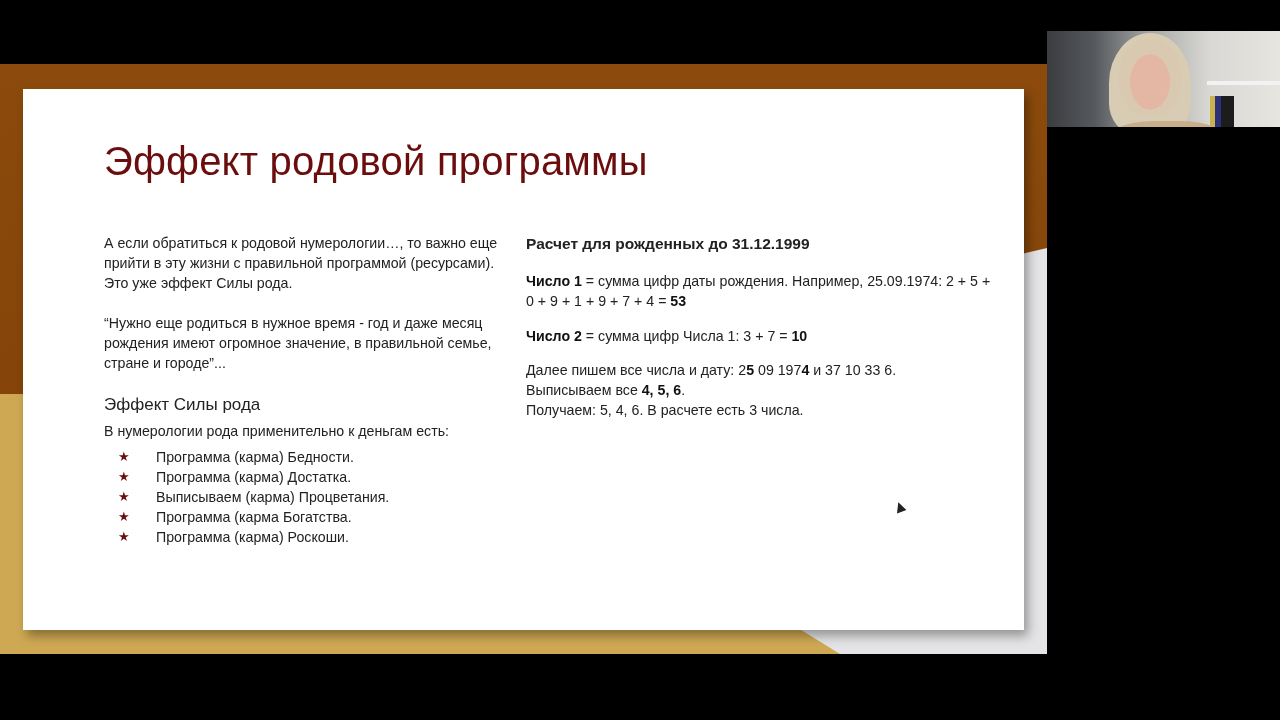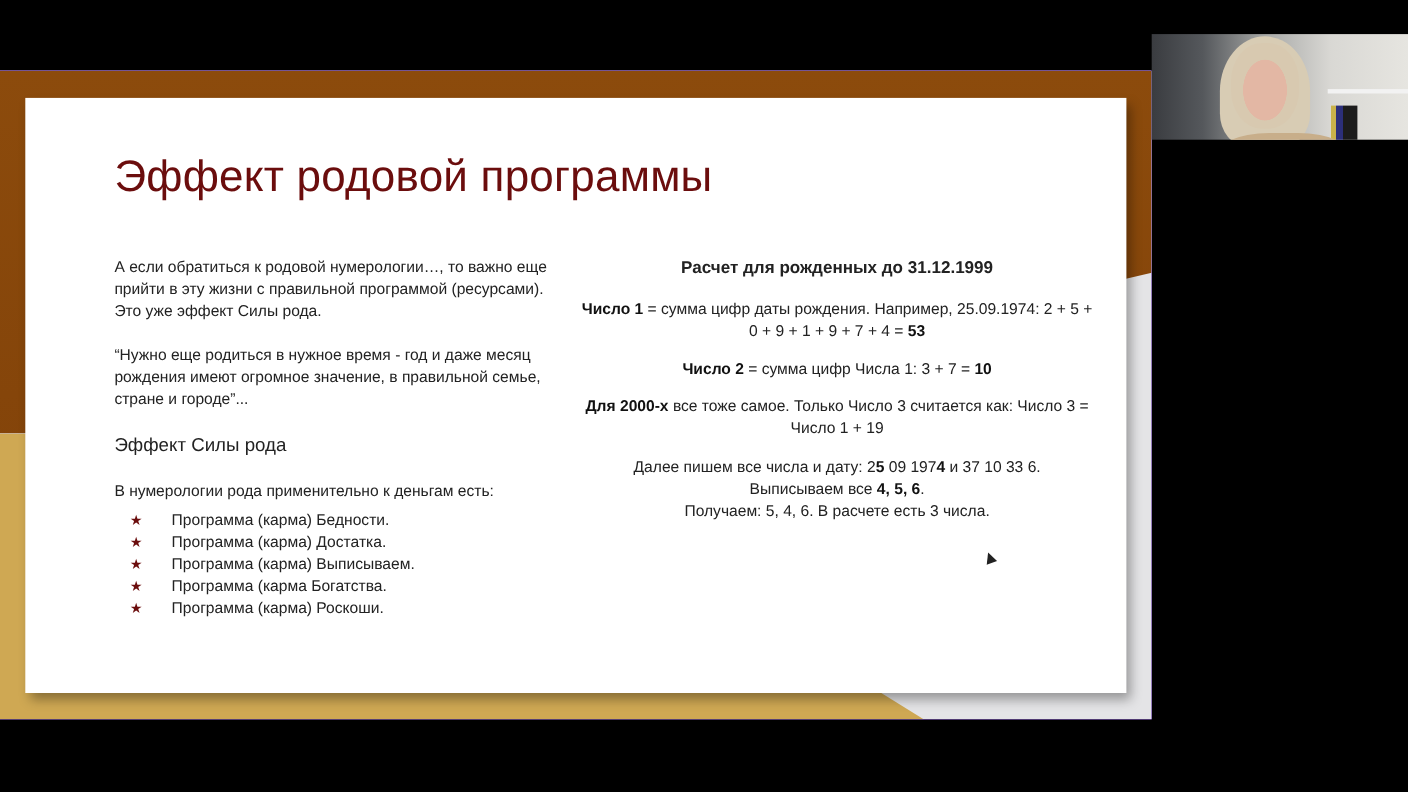--- a/index.html
+++ b/index.html
@@ -38,30 +38,30 @@
       position: absolute; left: 81px; top: 50px;
       font-size: 40px; color: #6b0d0d; white-space: nowrap;
       letter-spacing: 0.2px;
     }
     .col-left {
       position: absolute; left: 81px; top: 144px; width: 410px;
       font-size: 14.2px; color: #222; line-height: 20px;
     }
     .col-left p { margin: 0 0 20px 0; }
     .subhead {
-      font-size: 17px; color: #222; margin: 8px 0 20px 0; line-height: 24px;
+      font-size: 17px; color: #222; margin: 8px 0 4px 0; line-height: 24px;
     }
     .list { list-style: none; margin: 0; padding: 0; }
     .list li { position: relative; padding-left: 52px; line-height: 20px; }
     .star {
       position: absolute; left: 14px; top: 0; color: #6b0d0d; font-size: 13px;
     }
     .col-right {
       position: absolute; left: 503px; top: 144px; width: 470px;
-      font-size: 14.2px; color: #222; line-height: 20px; text-align: center;
+      font-size: 14.2px; color: #222; line-height: 20px;
     }
     .col-right p { margin: 0 0 14.5px 0; }
     .rhead { font-weight: bold; font-size: 15.5px; margin-bottom: 16px !important; line-height: 22px; }
     b { font-weight: bold; color: #111; }
     .cursor {
       position: absolute; left: 872px; top: 413px; width: 0; height: 0;
       border-left: 5px solid transparent; border-right: 5px solid transparent;
       border-bottom: 10px solid #222; transform: rotate(-20deg);
     }
     .cam {
@@ -106,31 +106,30 @@
     <div class="title">Эффект родовой программы</div>
 
     <div class="col-left">
       <p>А если обратиться к родовой нумерологии…, то важно еще прийти в эту жизни с правильной программой (ресурсами). Это уже эффект Силы рода.</p>
       <p>“Нужно еще родиться в нужное время - год и даже месяц рождения имеют огромное значение, в правильной семье, стране и городе”...</p>
       <div class="subhead">Эффект Силы рода</div>
       <p style="margin-bottom:6px;">В нумерологии рода применительно к деньгам есть:</p>
       <ul class="list">
         <li><span class="star">★</span><span>Программа (карма) Бедности.</span></li>
         <li><span class="star">★</span><span>Программа (карма) Достатка.</span></li>
-        <li><span class="star">★</span><span>Программа (карма) Выписываем.</span></li>
+        <li><span class="star">★</span><span>Выписываем (карма) Процветания.</span></li>
         <li><span class="star">★</span><span>Программа (карма Богатства.</span></li>
         <li><span class="star">★</span><span>Программа (карма) Роскоши.</span></li>
       </ul>
     </div>
 
     <div class="col-right">
       <p class="rhead">Расчет для рожденных до 31.12.1999</p>
       <p><b>Число 1</b><span> = сумма цифр даты рождения. Например, 25.09.1974: 2 + 5 + 0 + 9 + 1 + 9 + 7 + 4 = </span><b>53</b></p>
       <p><b>Число 2</b><span> = сумма цифр Числа 1: 3 + 7 = </span><b>10</b></p>
-      <p><b>Для 2000-х</b><span> все тоже самое. Только Число 3 считается как: Число 3 = Число 1 + 19</span></p>
       <p style="margin:0;"><span>Далее пишем все числа и дату: 2</span><b>5</b><span> 09 197</span><b>4</b><span> и 37 10 33 6.</span><br><span>Выписываем все </span><b>4, 5, 6</b><span>.</span><br><span>Получаем: 5, 4, 6. В расчете есть 3 числа.</span></p>
     </div>
 
     <div class="cursor"></div>
   </div>
 </div>
 
 <div class="cam">
   <div class="cam-shelf1"></div>
   <div class="cam-shelf2"></div>

